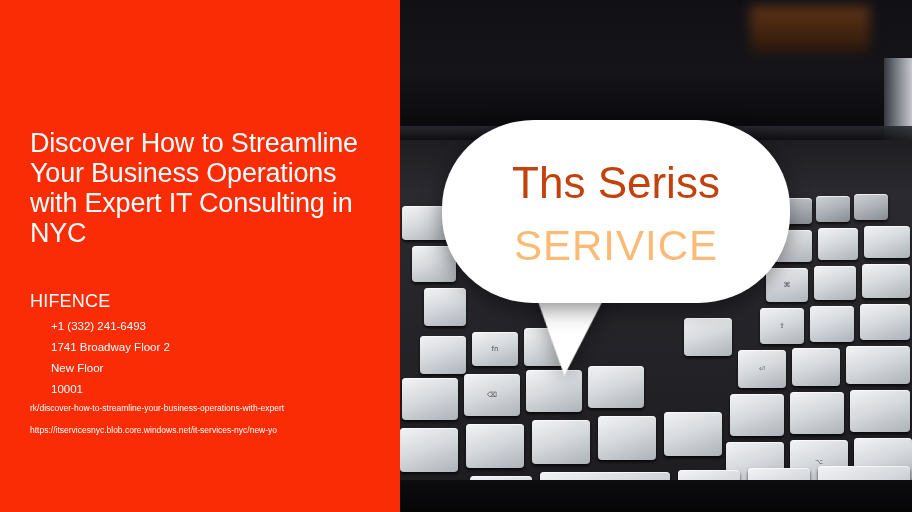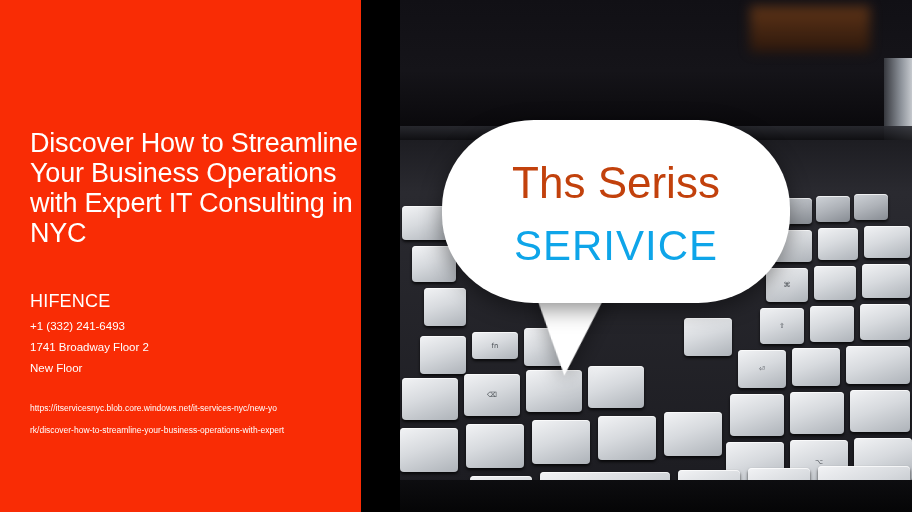--- a/index.html
+++ b/index.html
@@ -18,21 +18,21 @@
     width: 912px;
     height: 512px;
     overflow: hidden;
   }
 
   
   .left-panel {
     position: absolute;
     left: 0;
     top: 0;
-    width: 361px;
+    width: 400px;
     height: 512px;
     background: #F92C05;
     box-sizing: border-box;
   }
   .headline {
     position: absolute;
     left: 30px;
     top: 128px;
     width: 345px;
     color: #ffffff;
@@ -54,20 +54,21 @@
     position: absolute;
     left: 30px;
     top: 316px;
     width: 350px;
     color: #ffffff;
     font-size: 11.5px;
     line-height: 21px;
   }
   .contact div {
     white-space: nowrap;
+    margin-left: 21px;
   }
   .url {
     position: absolute;
     left: 30px;
     top: 398px;
     width: 340px;
     color: #ffffff;
     font-size: 8.5px;
     line-height: 21.5px;
     word-break: break-all;
@@ -192,41 +193,42 @@
     font-family: "Liberation Sans", sans-serif;
   }
   .bubble-line2 {
     position: absolute;
     left: 42px;
     top: 222px;
     width: 348px;
     text-align: center;
     font-size: 42px;
     font-weight: 400;
-    color: #0ea5e9;
+    color: #fdba74;
     letter-spacing: 1px;
     font-family: "Liberation Sans", sans-serif;
   }
 </style>
 </head>
 <body>
 
 <div class="stage">
 
   <div class="left-panel">
     <div class="headline">Discover How to Streamline Your Business Operations with Expert IT Consulting in NYC</div>
     <div class="brand">HIFENCE</div>
     <div class="contact">
       <div>+1 (332) 241-6493</div>
       <div>1741 Broadway Floor 2</div>
       <div>New Floor</div>
+      <div>10001</div>
     </div>
     <div class="url">
+      <div>rk/discover-how-to-streamline-your-business-operations-with-expert</div>
       <div>https://itservicesnyc.blob.core.windows.net/it-services-nyc/new-yo</div>
-      <div>rk/discover-how-to-streamline-your-business-operations-with-expert</div>
     </div>
   </div>
 
   <div class="photo">
     <div class="photo-bg"></div>
     <div class="lid"></div>
     <div class="lid-glow"></div>
     <div class="lid-panel-right"></div>
     <div class="hinge"></div>
     <div class="deck"></div>
@@ -254,21 +256,21 @@
       <div class="key" style="left:414px; top:116px; width:42px; height:34px;"></div>
       <div class="key" style="left:462px; top:114px; width:48px; height:34px;"></div>
 
       <div class="key" style="left:360px; top:158px; width:44px; height:36px;">
         <div class="key-glyph">⇧</div>
       </div>
       <div class="key" style="left:410px; top:156px; width:44px; height:36px;"></div>
       <div class="key" style="left:460px; top:154px; width:50px; height:36px;"></div>
 
       <div class="key" style="left:20px; top:186px; width:46px; height:38px;"></div>
-      <div class="key" style="left:72px; top:182px; width:46px; height:27px;">
+      <div class="key" style="left:72px; top:182px; width:46px; height:34px;">
         <div class="key-glyph">fn</div>
       </div>
       <div class="key" style="left:124px; top:178px; width:46px; height:38px;"></div>
 
       <div class="key" style="left:284px; top:168px; width:48px; height:38px;"></div>
       <div class="key" style="left:338px; top:200px; width:48px; height:38px;">
         <div class="key-glyph">⏎</div>
       </div>
       <div class="key" style="left:392px; top:198px; width:48px; height:38px;"></div>
       <div class="key" style="left:446px; top:196px; width:64px; height:38px;"></div>

